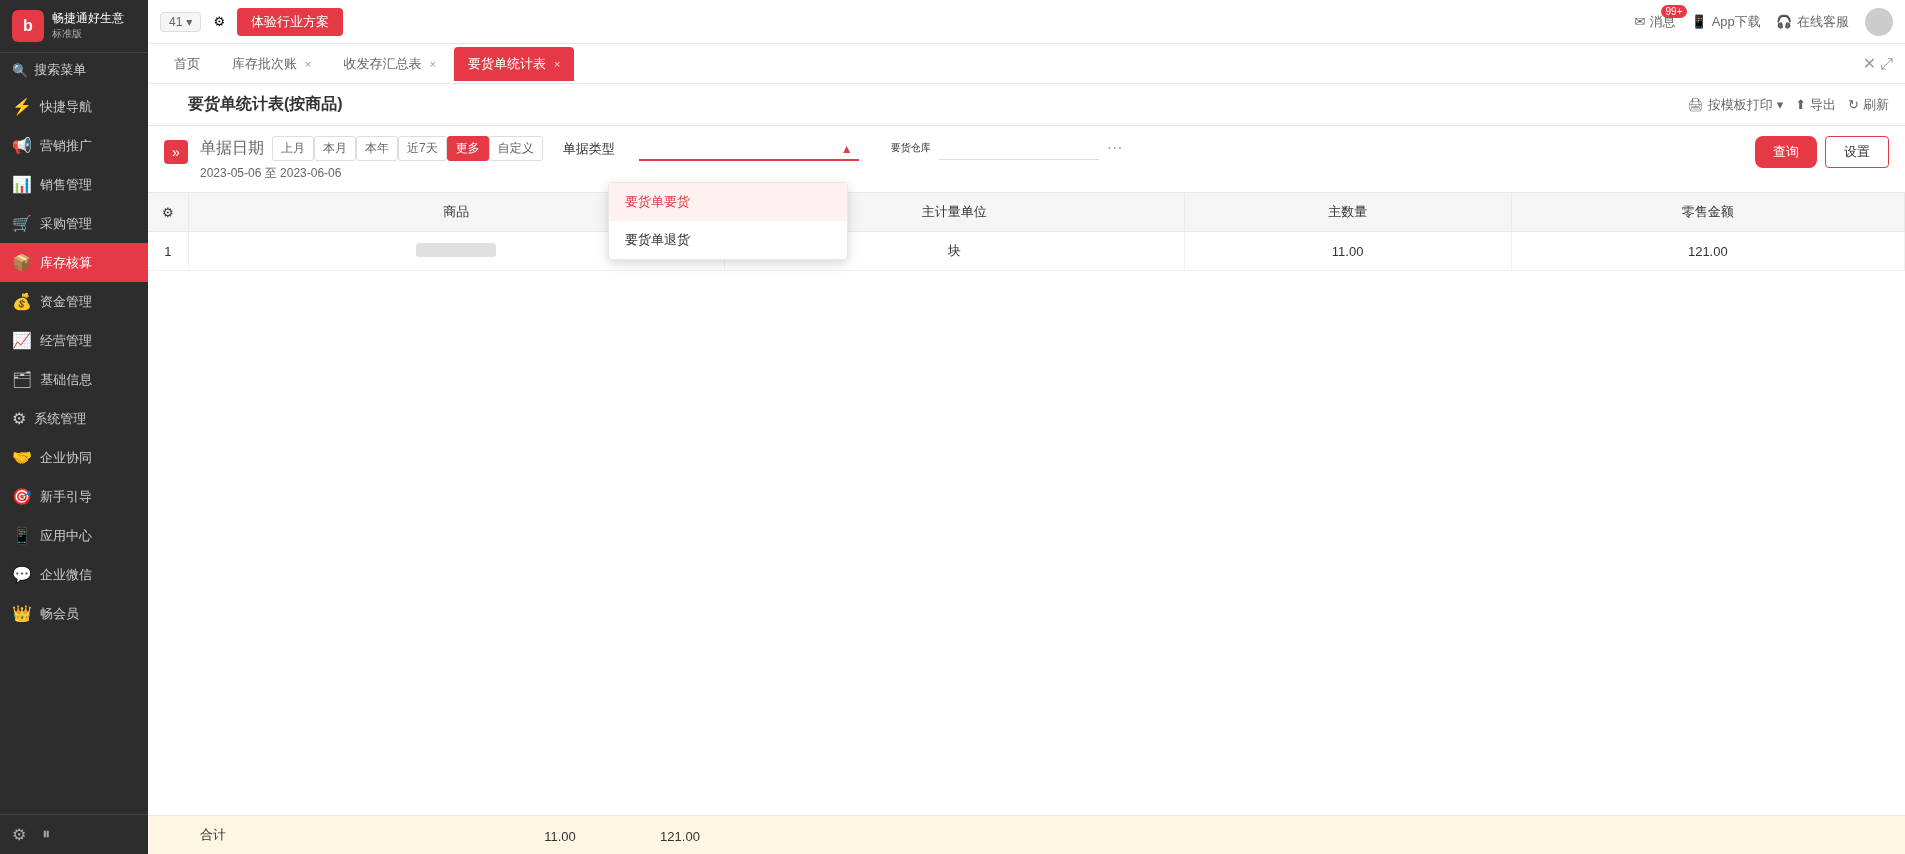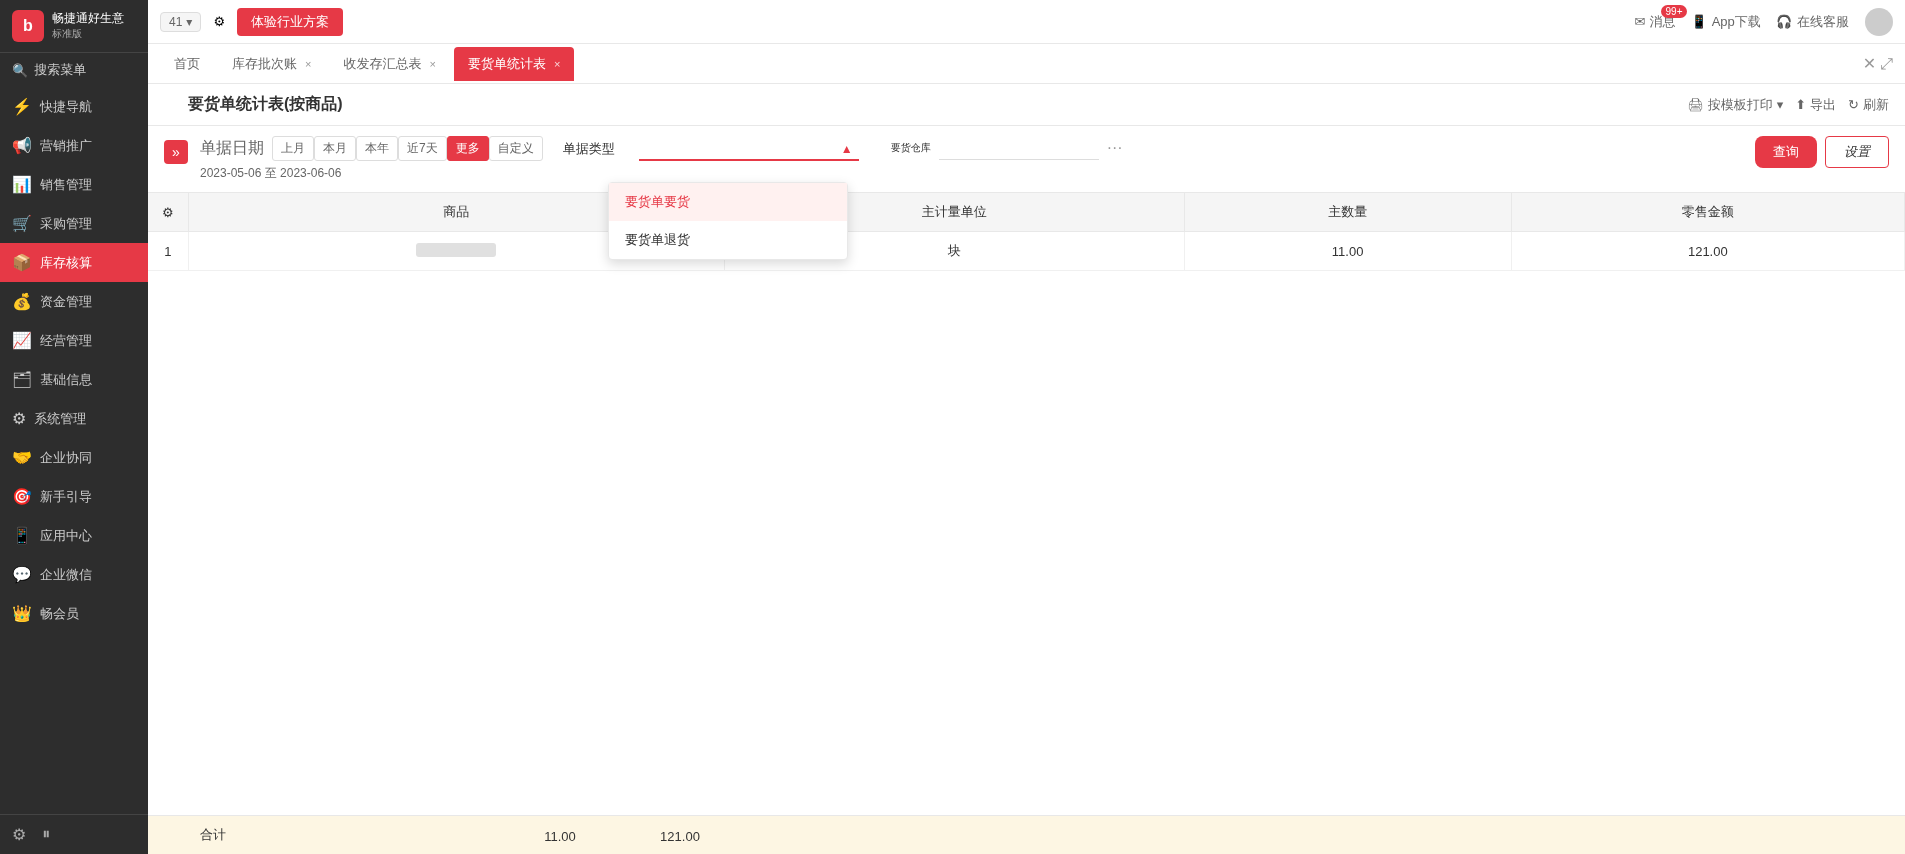--- a/index.html
+++ b/index.html
@@ -367,21 +367,20 @@
     }
     .btn-settings {
       background: #fff;
       color: #333;
       border: 1px solid #e63946;
       border-radius: 4px;
       padding: 6px 18px;
       cursor: pointer;
       font-size: 13px;
       font-family: inherit;
-      font-style: italic;
     }
 
     
     .dropdown-menu {
       position: absolute;
       top: 56px;
       left: 460px;
       width: 240px;
       background: #fff;
       border: 1px solid #e8e8e8;

